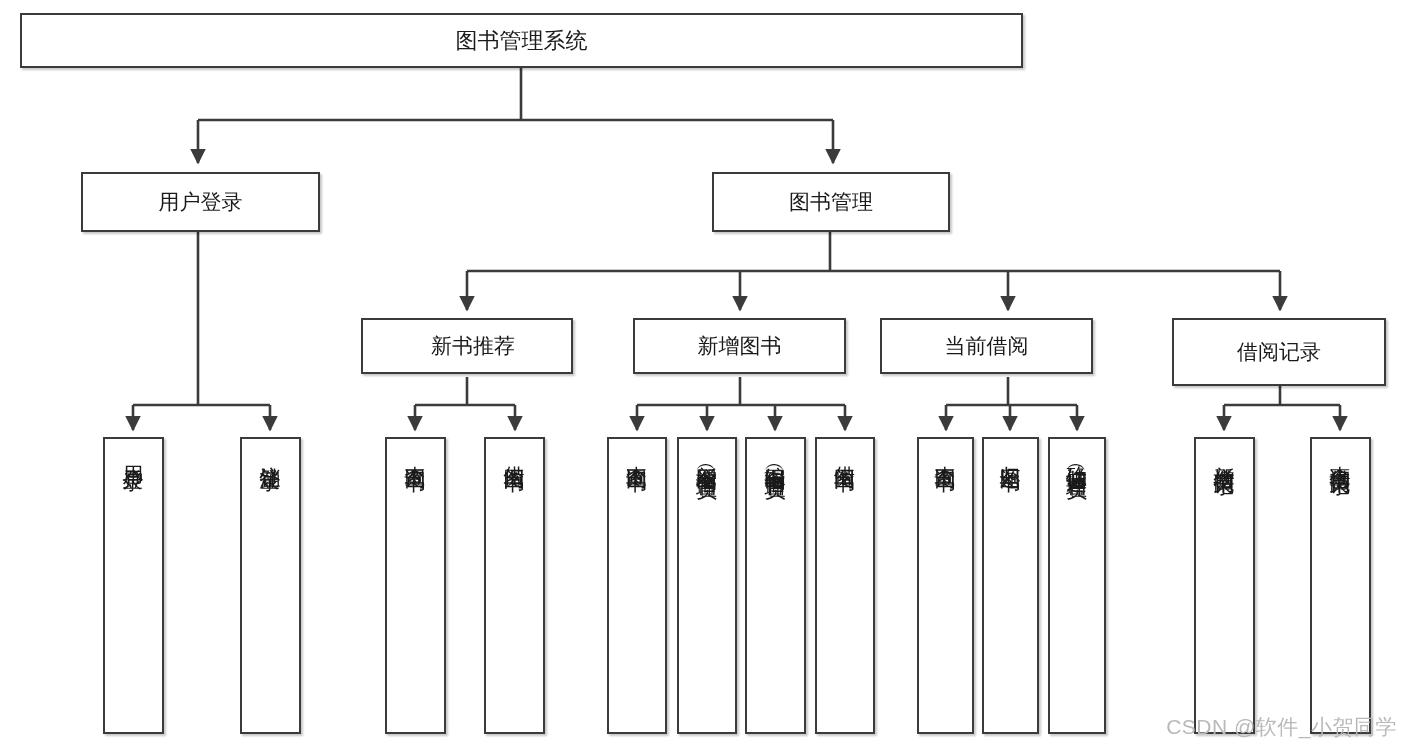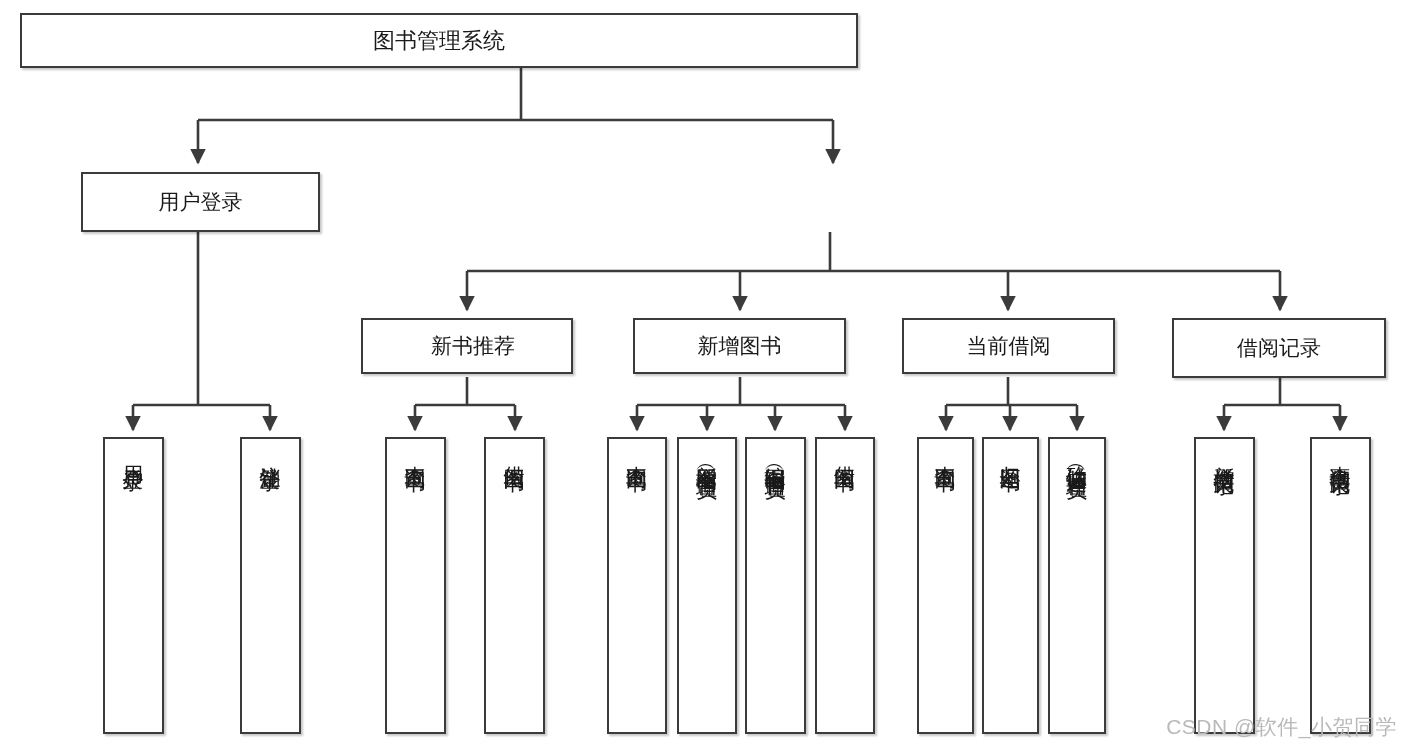--- a/index.html
+++ b/index.html
@@ -119,42 +119,45 @@
       <path d="M 1010 405 L 1010 430" marker-end="url(#arrow)"></path>
       <path d="M 1077 405 L 1077 430" marker-end="url(#arrow)"></path>
 
       <path d="M 1280 377 L 1280 405"></path>
       <path d="M 1224 405 L 1340 405"></path>
       <path d="M 1224 405 L 1224 430" marker-end="url(#arrow)"></path>
       <path d="M 1340 405 L 1340 430" marker-end="url(#arrow)"></path>
     </g>
   </svg>
 
-  <div class="node root horizontal" style="left:20px; top:13px; width:838px; height:55px;">
+  <div class="node root horizontal" style="left:20px; top:13px; width:1003px; height:55px;">
     <span class="label">图书管理系统</span>
   </div>
 
   <div class="node horizontal" style="left:81px; top:172px; width:239px; height:60px;">
     <span class="label">用户登录</span>
   </div>
 
+  <div class="node horizontal" style="left:712px; top:172px; width:238px; height:60px;">
+    <span class="label">图书管理</span>
+  </div>
 
   <div class="node horizontal" style="left:361px; top:318px; width:212px; height:56px;padding-left:12px;">
     <span class="label">新书推荐</span>
   </div>
 
   <div class="node horizontal" style="left:633px; top:318px; width:213px; height:56px;">
     <span class="label">新增图书</span>
   </div>
 
-  <div class="node horizontal" style="left:902px; top:318px; width:213px; height:56px;">
+  <div class="node horizontal" style="left:880px; top:318px; width:213px; height:56px;">
     <span class="label">当前借阅</span>
   </div>
 
-  <div class="node horizontal" style="left:1172px; top:318px; width:214px; height:60px;">
+  <div class="node horizontal" style="left:1172px; top:318px; width:214px; height:68px;">
     <span class="label">借阅记录</span>
   </div>
 
   <div class="node leaf" style="left:103px; top:437px; width:61px; height:297px;">
     <span class="label">用户登录</span>
   </div>
 
   <div class="node leaf" style="left:240px; top:437px; width:61px; height:297px;">
     <span class="label">注销登录</span>
   </div>

